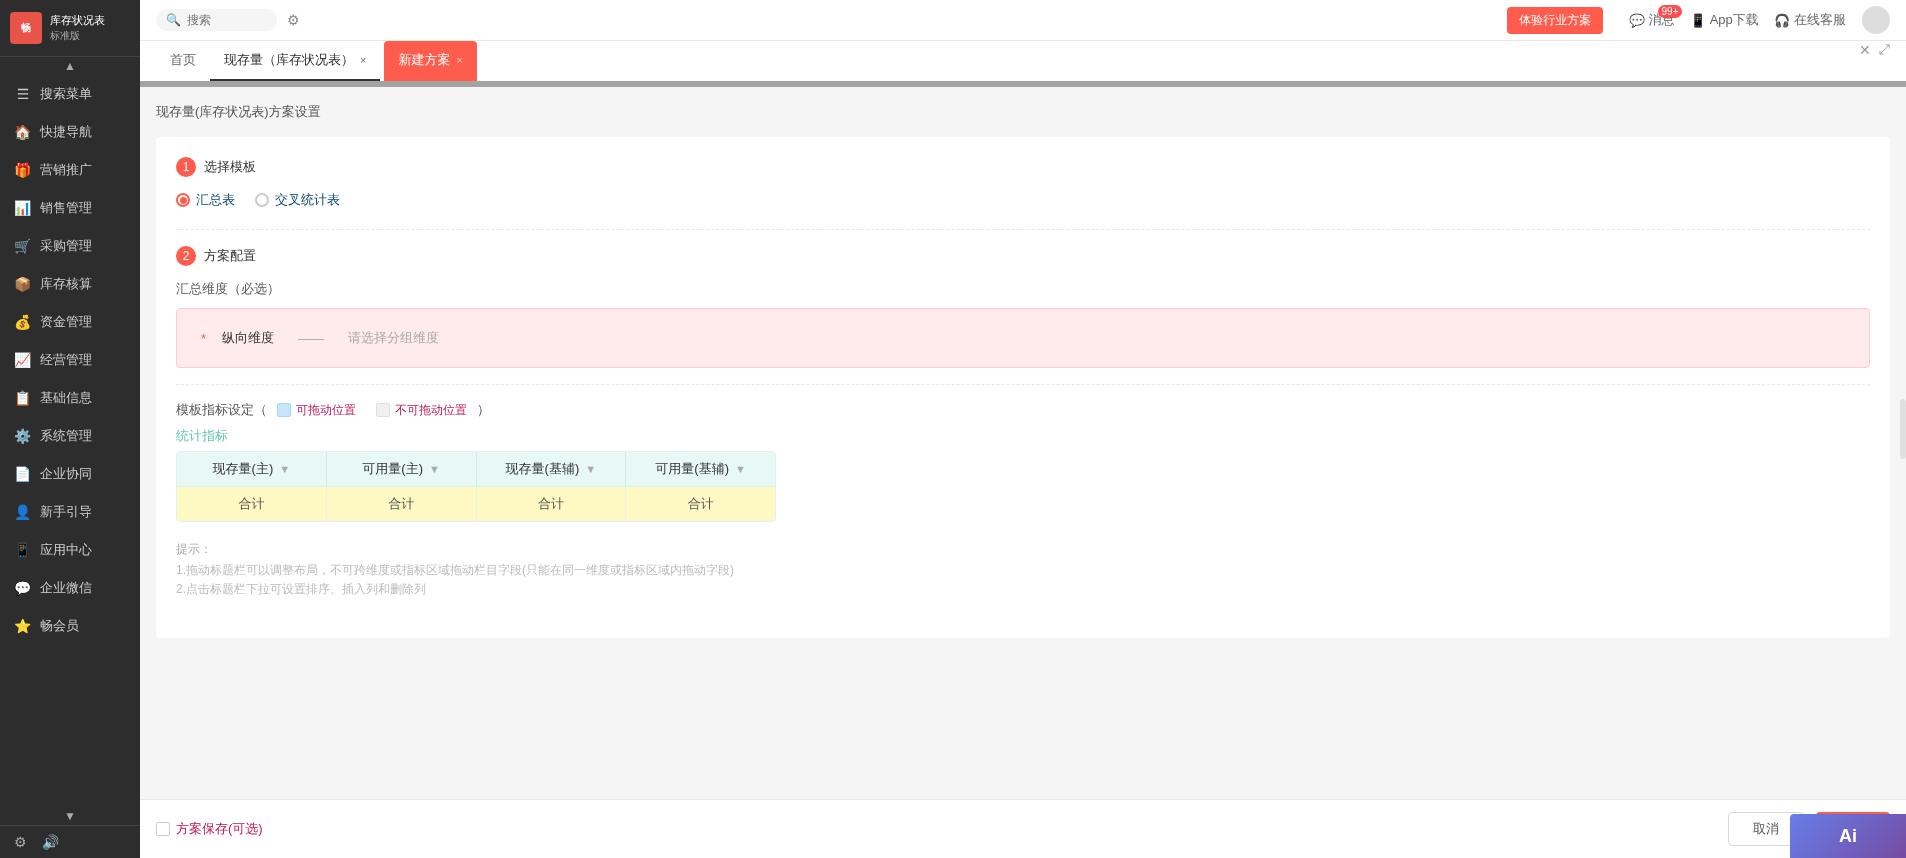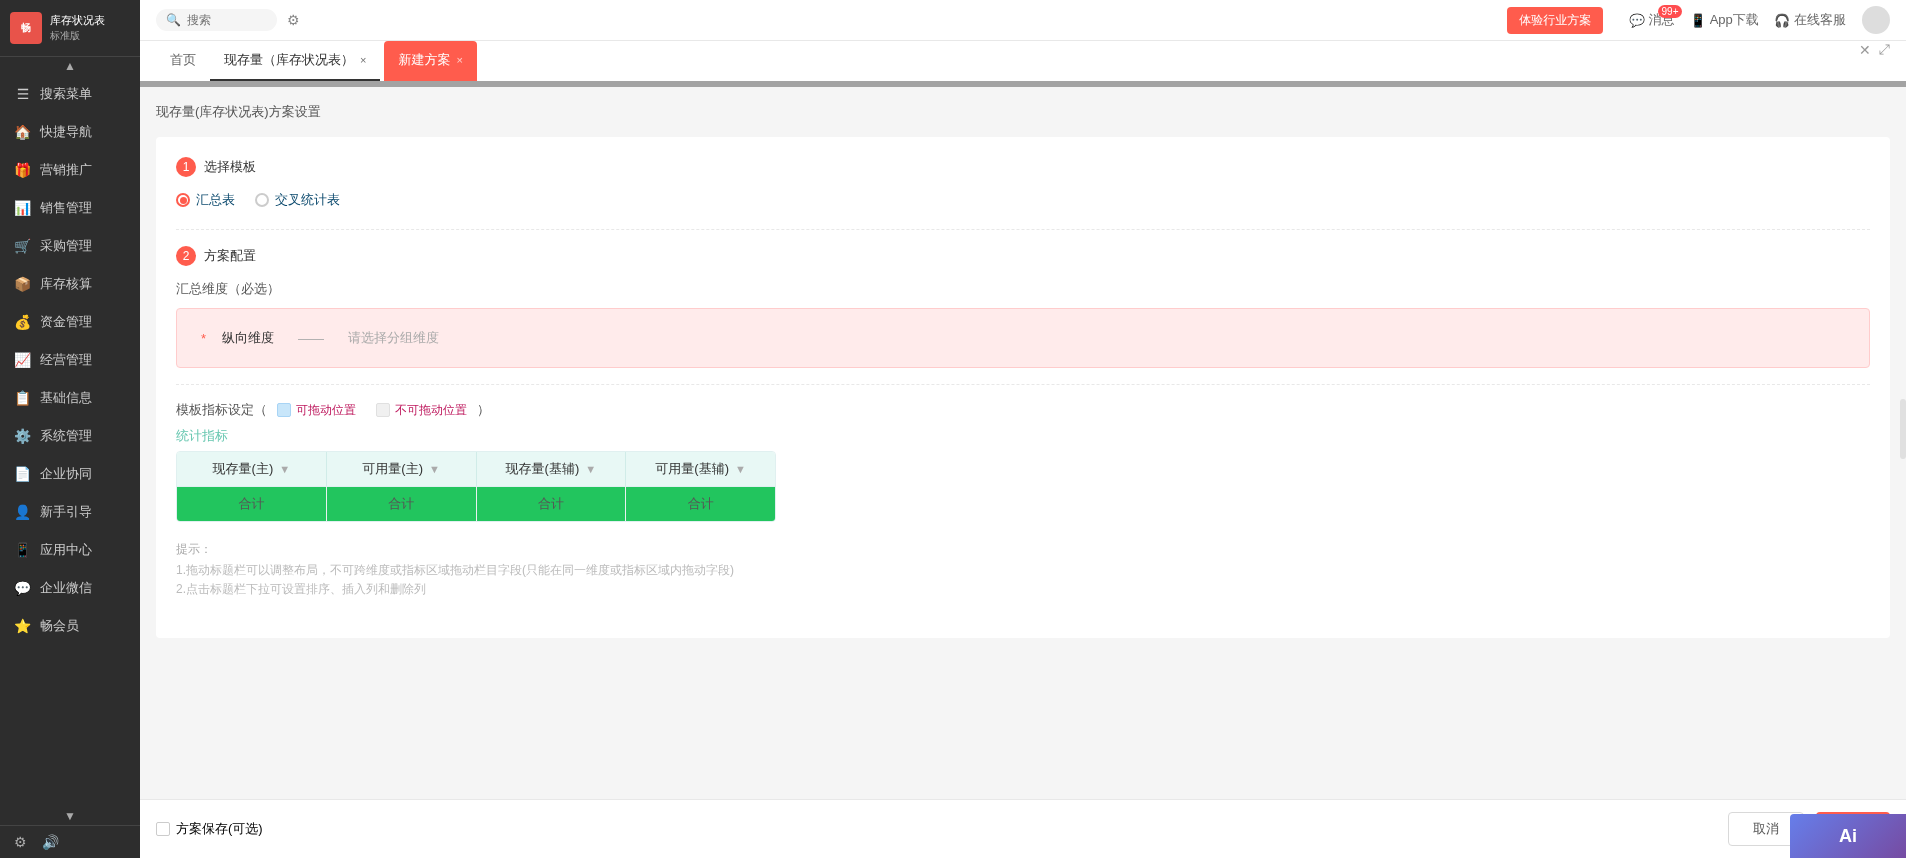--- a/index.html
+++ b/index.html
@@ -190,21 +190,21 @@
       border-right: 1px solid #d0ece8;
       display: flex;
       align-items: center;
       justify-content: center;
       gap: 6px;
     }
     .stats-header-cell:last-child { border-right: none; }
     .stats-header-cell .chevron { color: #aaa; font-size: 11px; cursor: pointer; }
     .stats-data-row {
       display: flex;
-      background: #22c55e;
+      background: #fef9c3;
       border-top: 1px solid #e0f0f0;
     }
     .stats-data-cell {
       flex: 1;
       padding: 8px 12px;
       font-size: 13px;
       color: #555;
       border-right: 1px solid #e8f0f0;
       text-align: center;
     }
@@ -217,21 +217,21 @@
 
     
     .bottom-bar {
       background: #fff;
       border-top: 1px solid #e8e8e8;
       padding: 12px 16px;
       display: flex;
       align-items: center;
       justify-content: space-between;
     }
-    .save-option { display: flex; align-items: center; gap: 6px; font-size: 13px; color: #000000; cursor: pointer; }
+    .save-option { display: flex; align-items: center; gap: 6px; font-size: 13px; color: #be185d; cursor: pointer; }
     .checkbox-square {
       width: 14px; height: 14px; border: 1px solid #ccc; border-radius: 2px;
       display: inline-block;
     }
     .bottom-actions { display: flex; gap: 12px; }
     .cancel-btn {
       padding: 7px 24px; border: 1px solid #d9d9d9; border-radius: 4px;
       background: #fff; color: #555; cursor: pointer; font-size: 13px;
     }
     .confirm-btn {

